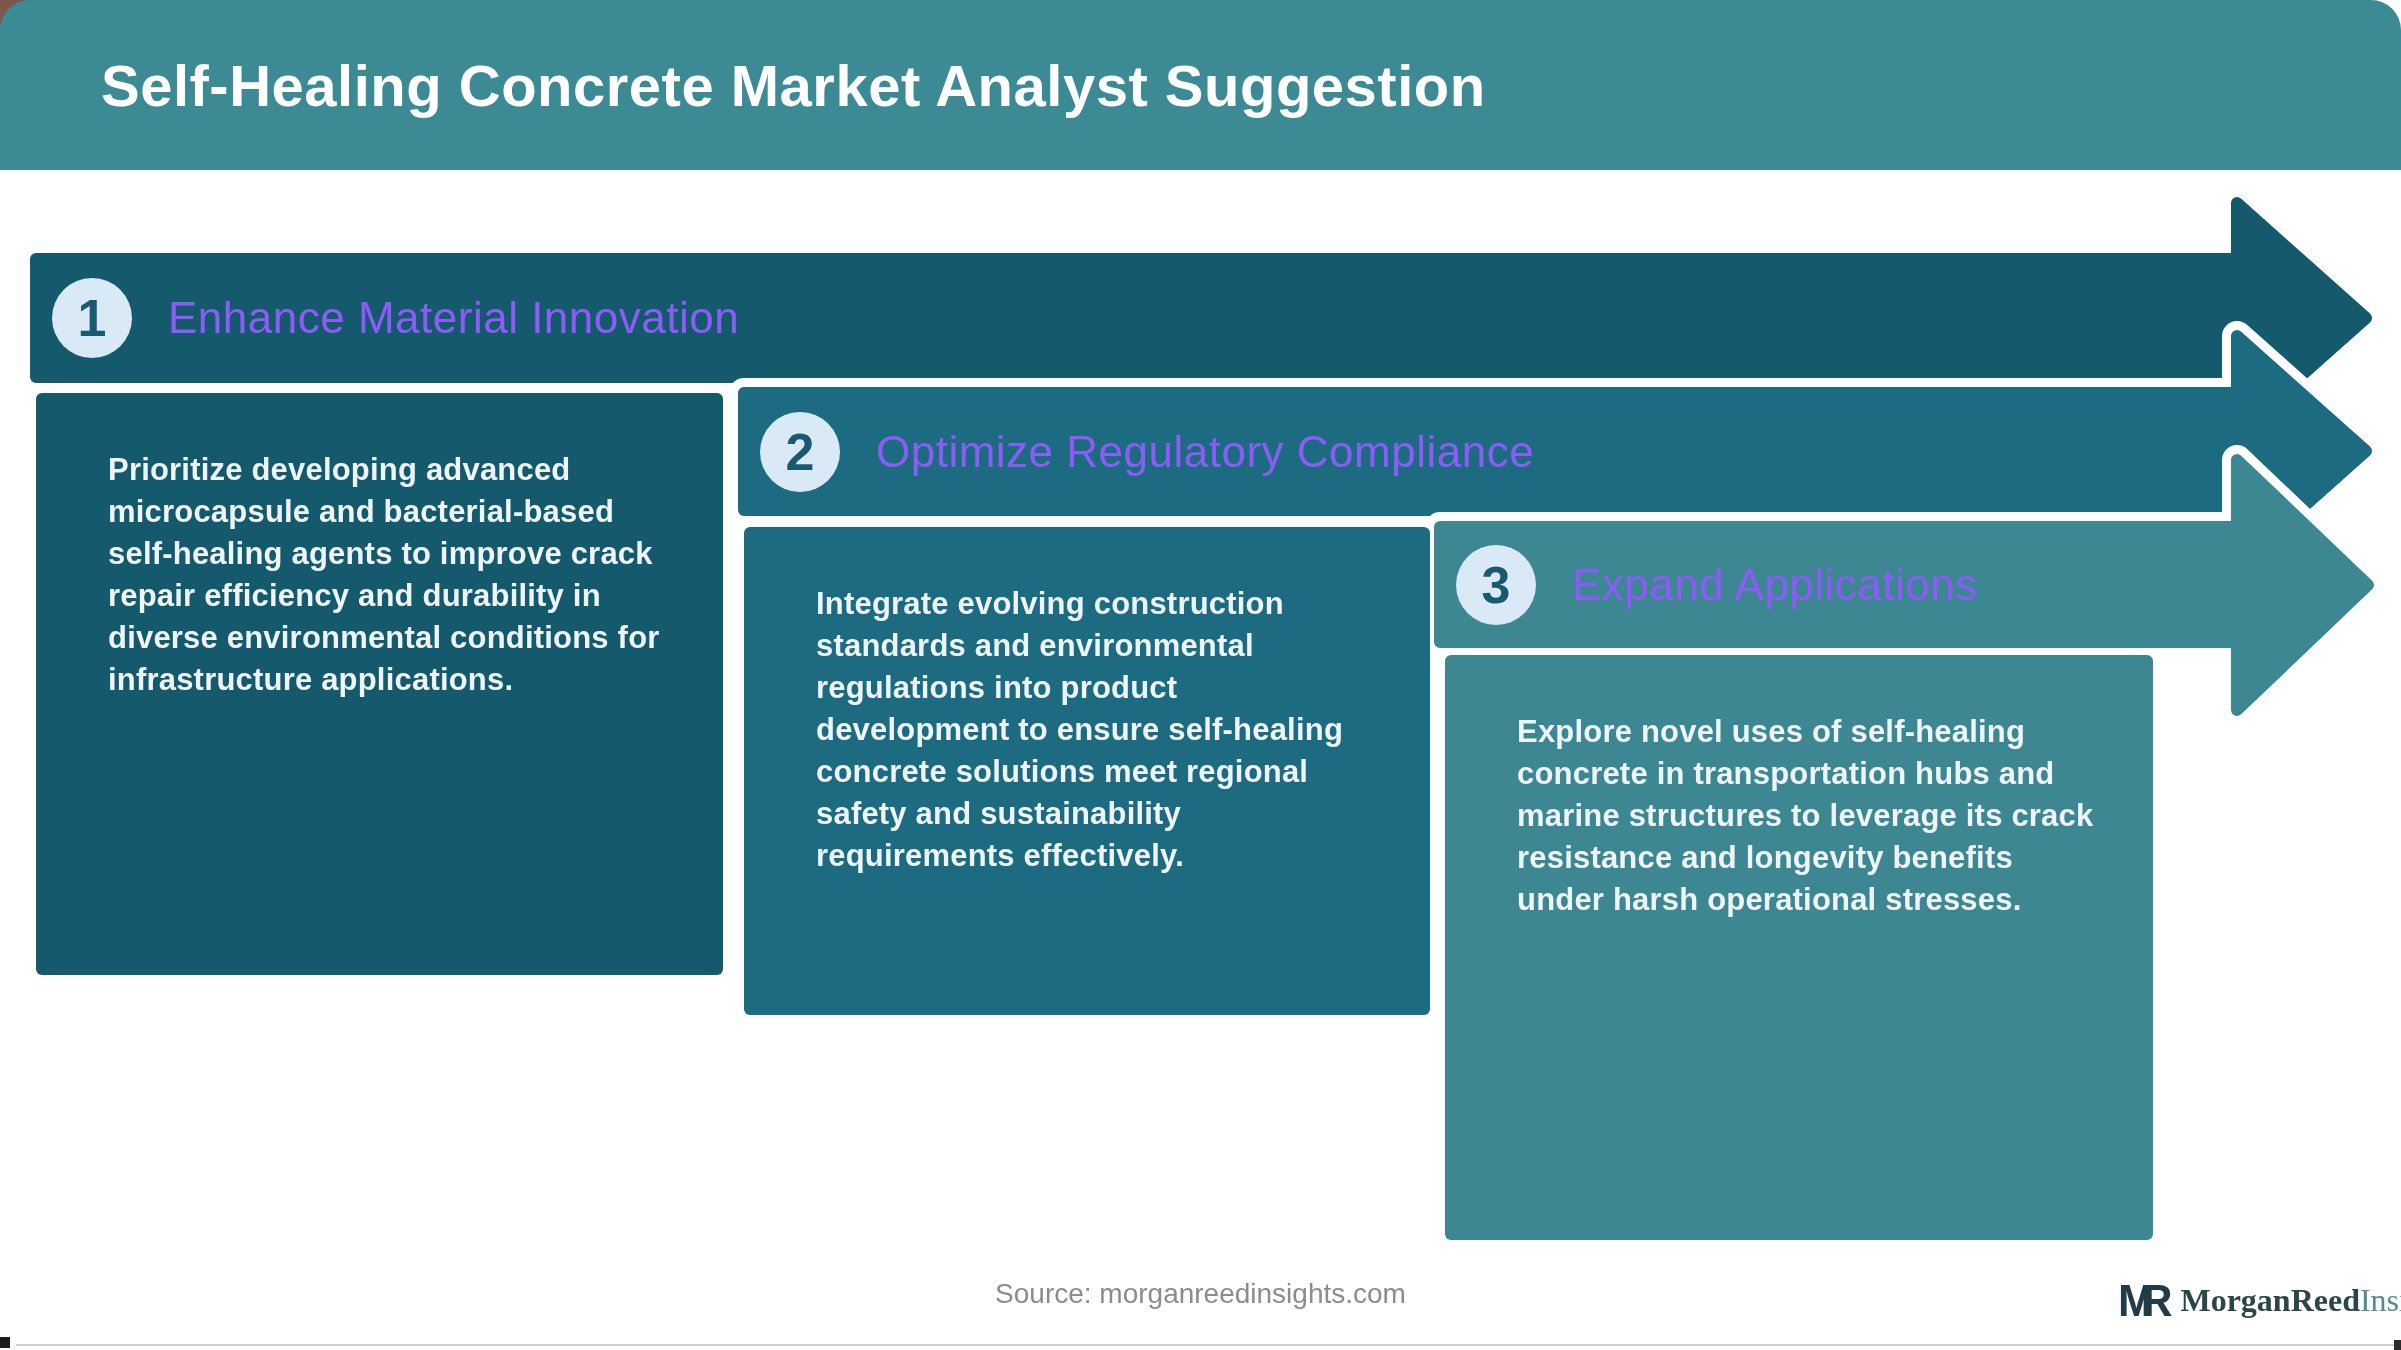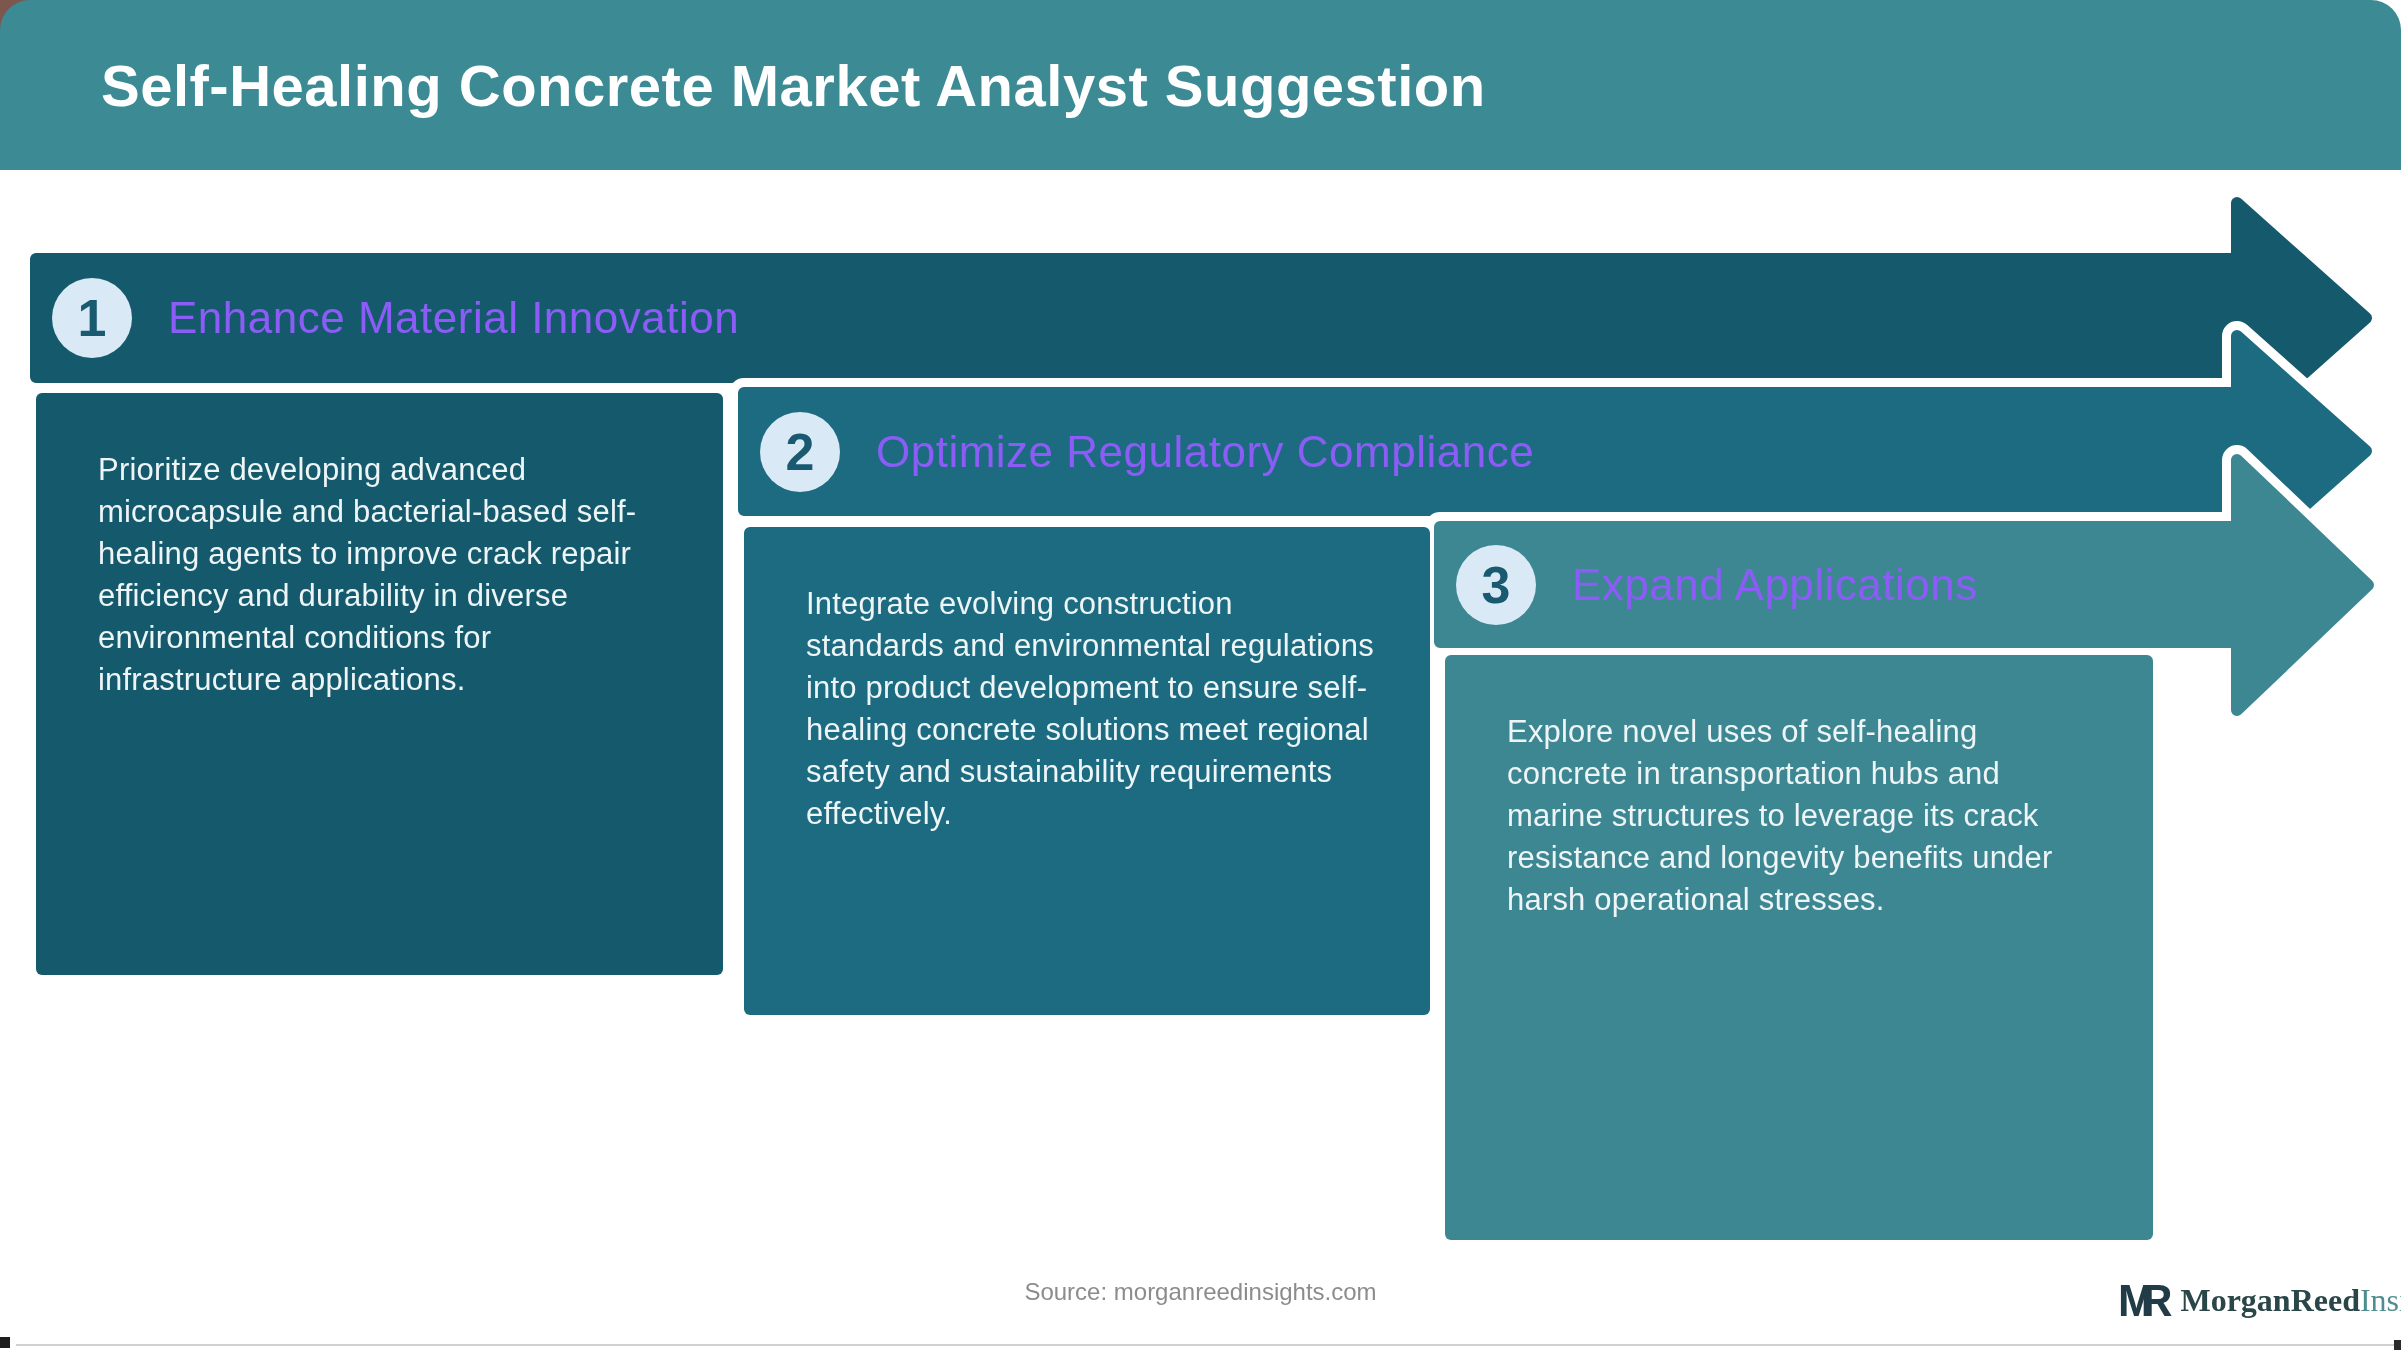--- a/index.html
+++ b/index.html
@@ -60,29 +60,29 @@
     color:#8b5cf6;font-size:44px;font-weight:400;
     margin-left:36px;white-space:nowrap;letter-spacing:0.5px;
   }
 
   .desc-box{
     position:absolute;border-radius:6px;
     padding:56px 55px 0 62px;
   }
   .desc-box p{
     color:var(--box-text);font-size:31px;line-height:42px;
-    font-weight:400;letter-spacing:0.2px;
+    font-weight:700;letter-spacing:0.2px;margin-left:10px;
   }
   .box-1{left:36px;top:393px;width:687px;height:582px;background:var(--step-1);}
   .box-2{left:744px;top:527px;width:686px;height:488px;background:var(--step-2);}
   .box-3{left:1445px;top:655px;width:708px;height:585px;background:var(--step-3);}
 
   .source-line{
     position:absolute;left:0;top:1278px;width:2401px;
-    text-align:center;color:var(--source-text);font-size:24px;
+    text-align:center;color:var(--source-text);font-size:28px;
   }
 
   .logo{
     position:absolute;left:2118px;top:1255px;height:92px;
     display:flex;align-items:center;
   }
   .logo .mono{
     font-size:44px;font-weight:800;color:var(--logo-dark);
     letter-spacing:-14px;padding-right:22px;line-height:1;
   }

